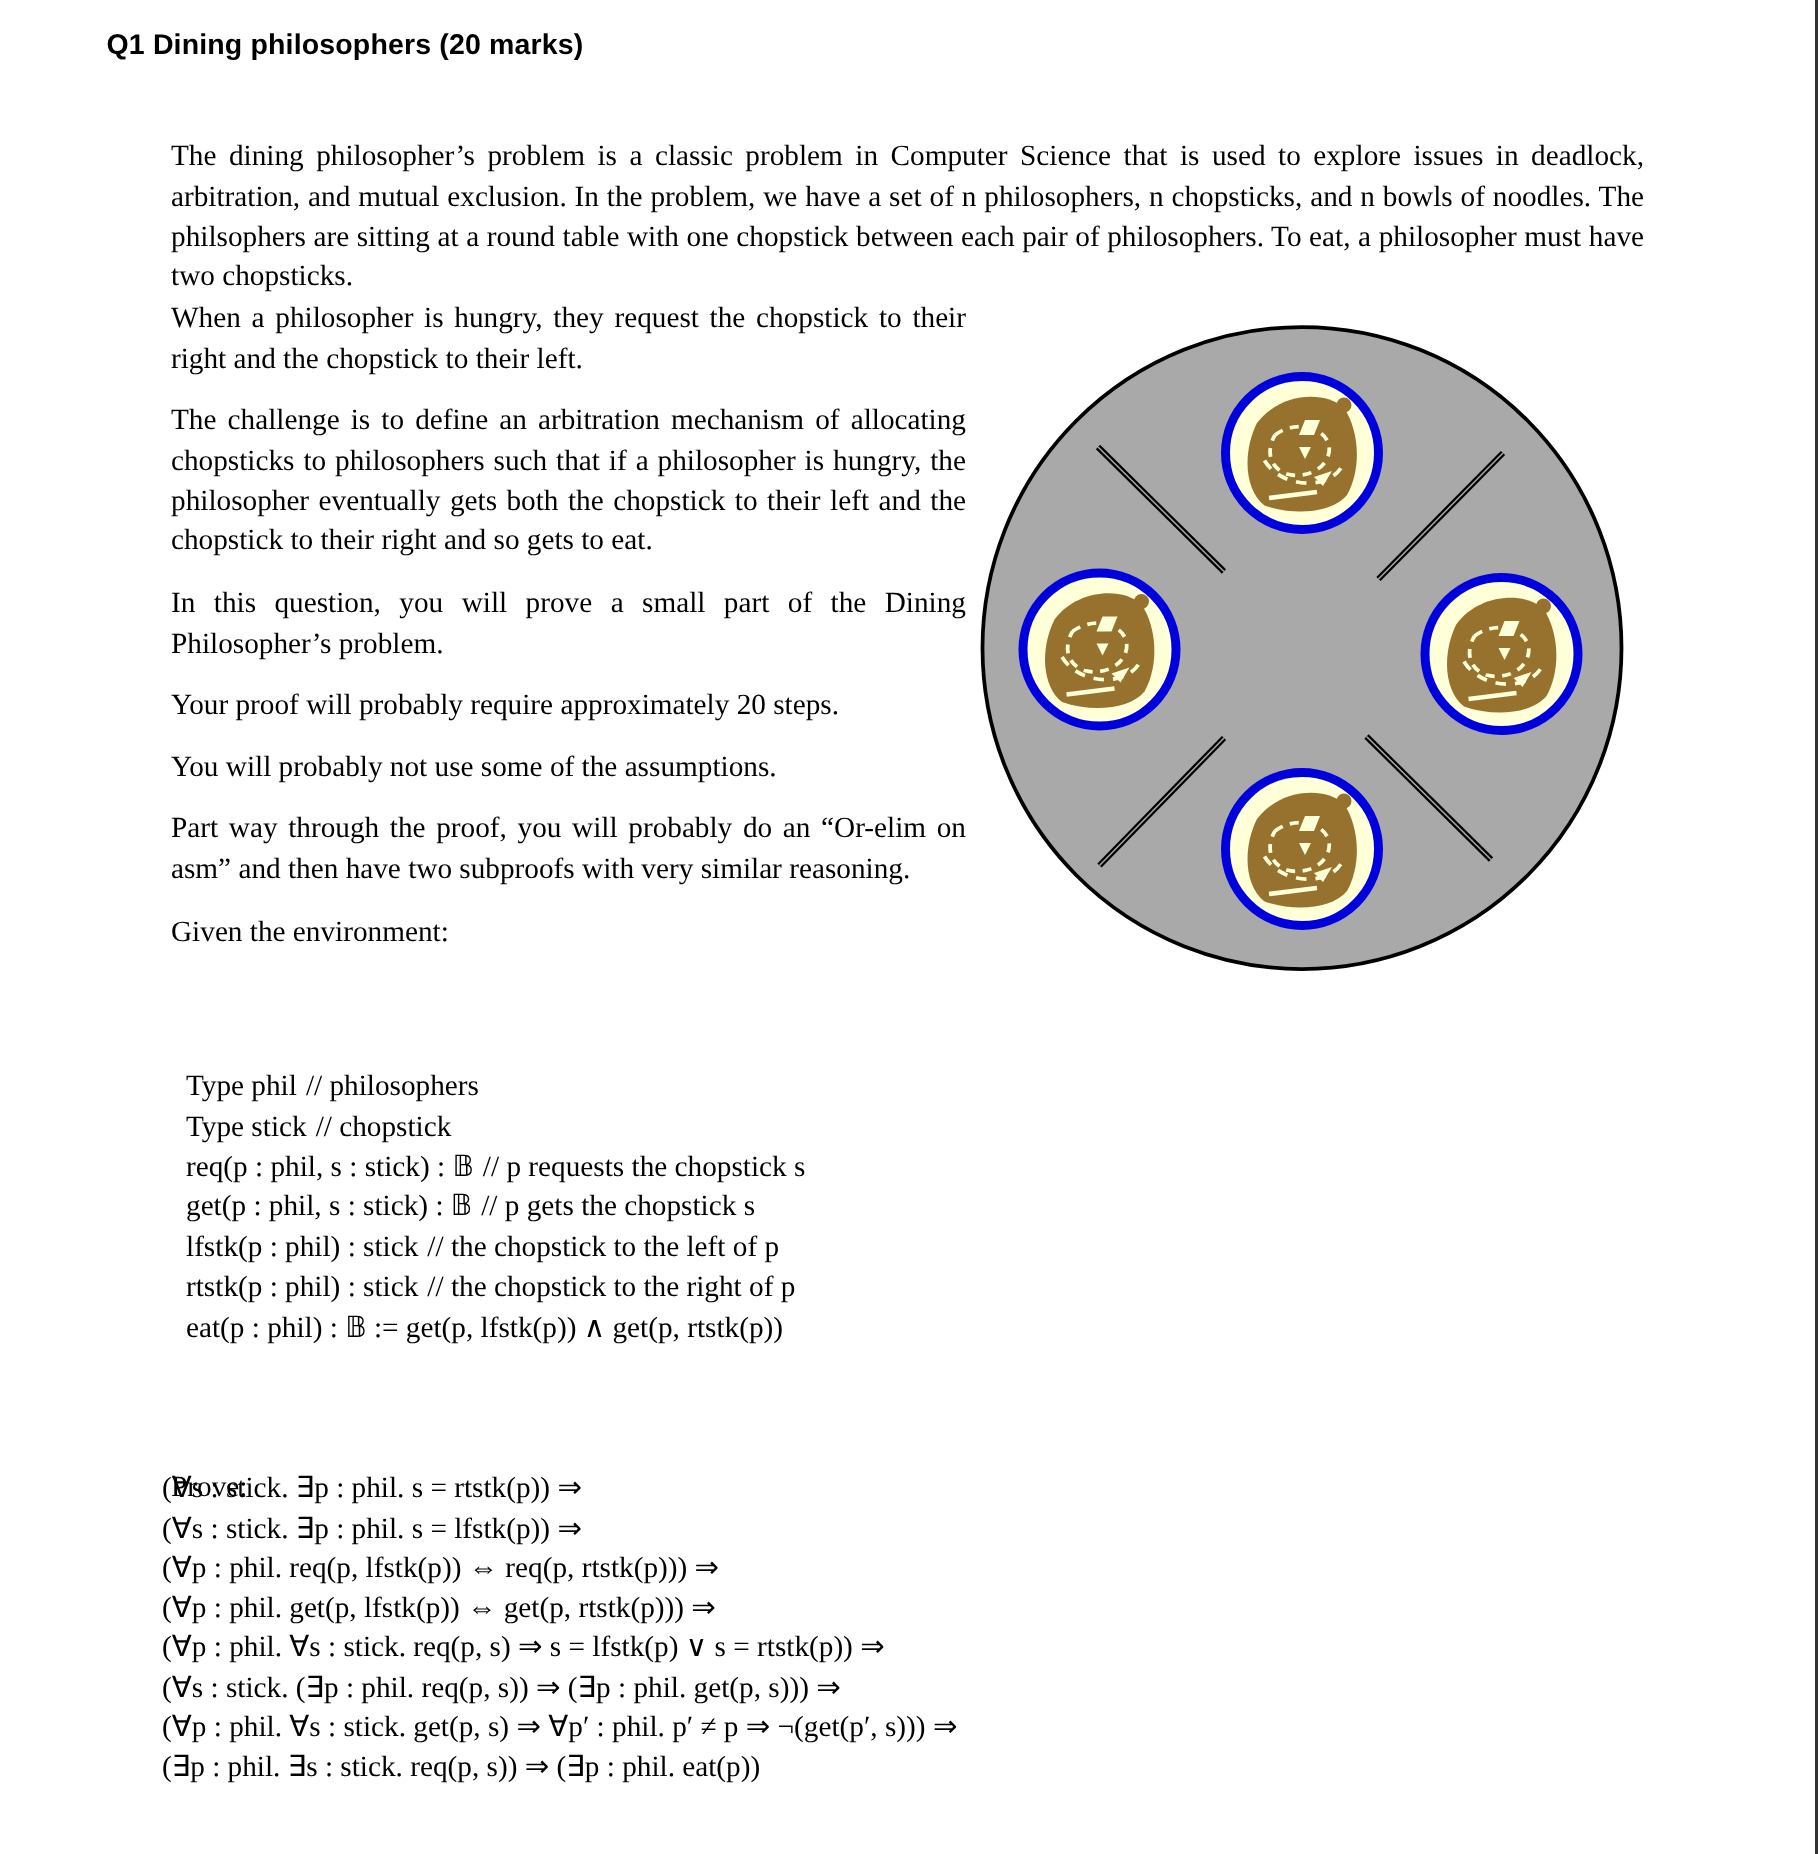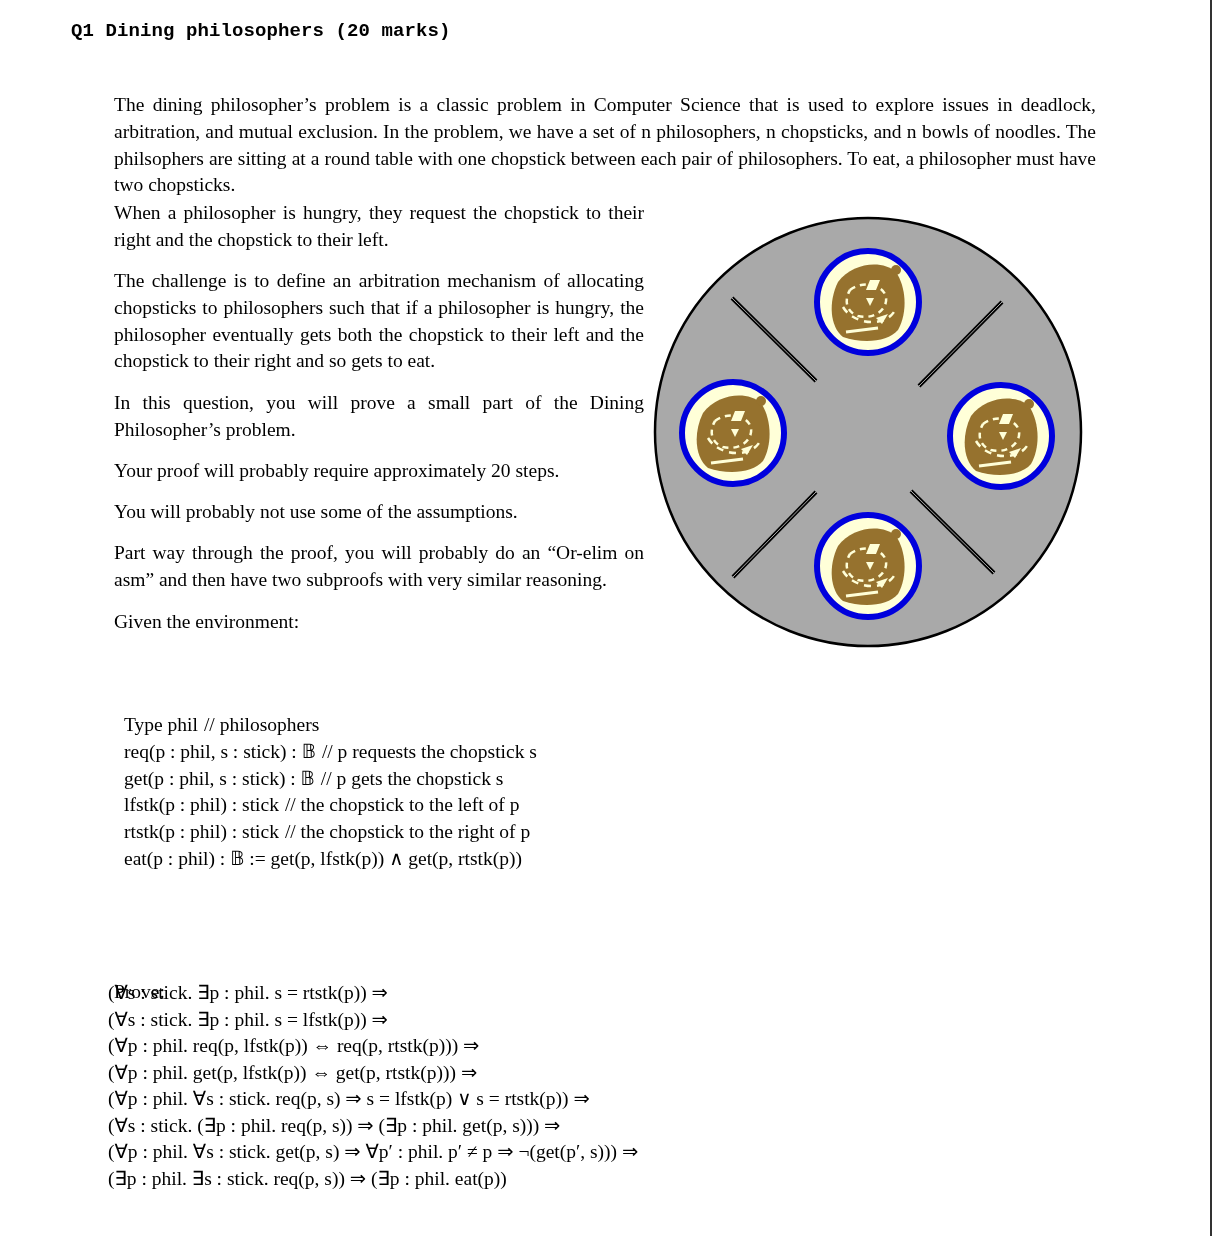--- a/index.html
+++ b/index.html
@@ -1,18 +1,18 @@
 <!DOCTYPE html>
 <html><head>
 <meta charset="utf-8">
 <style>
   html, body { margin: 0; padding: 0; background: #ffffff; }
   body { width: 1212px; height: 1236px; position: relative; overflow: hidden; color: #000; }
   .right-rule { position: absolute; left: 1210px; top: 0; width: 2px; height: 1236px; background: #333; }
-  .heading { position: absolute; left: 71px; top: 20px; font-family: Liberation Mono, monospace; font-weight: bold; font-size: 19px; letter-spacing: 0.1px; }
+  .heading { position: absolute; left: 71px; top: 20px; font-family: Liberation Sans, sans-serif; font-weight: bold; font-size: 19px; letter-spacing: 0.1px; }
   .serif { font-family: "Liberation Serif", serif; font-size: 19.5px; line-height: 26.8px; }
   .intro { position: absolute; left: 114px; top: 92px; width: 982px; text-align: justify; }
   .leftcol { position: absolute; left: 114px; top: 200px; width: 530px; }
   .leftcol p { margin: 0 0 14.5px 0; text-align: justify; }
   .leftcol p.tight { margin-bottom: 9px; }
   .env { position: absolute; left: 124px; top: 712px; }
   .env .line { white-space: nowrap; height: 26.8px; }
   .it { }
   .cm { margin-left: 6px; }
   .prove-label { position: absolute; left: 114px; top: 979px; }
@@ -34,20 +34,21 @@
   <p>The challenge is to define an arbitration mechanism of allocating chopsticks to philosophers such that if a philosopher is hungry, the philosopher eventually gets both the chopstick to their left and the chopstick to their right and so gets to eat.</p>
   <p>In this question, you will prove a small part of the Dining Philosopher’s problem.</p>
   <p>Your proof will probably require approximately 20 steps.</p>
   <p>You will probably not use some of the assumptions.</p>
   <p>Part way through the proof, you will probably do an “Or-elim on asm” and then have two subproofs with very similar reasoning.</p>
   <p>Given the environment:</p>
 </div>
 
 <div class="env serif">
   <div class="line"><span class="it">Type phil</span><span class="cm">// philosophers</span></div>
+  <div class="line"><span class="it">Type stick</span><span class="cm">// chopstick</span></div>
   <div class="line"><span class="it">req(p : phil, s : stick) : 𝔹</span><span class="cm">// p requests the chopstick s</span></div>
   <div class="line"><span class="it">get(p : phil, s : stick) : 𝔹</span><span class="cm">// p gets the chopstick s</span></div>
   <div class="line"><span class="it">lfstk(p : phil) : stick</span><span class="cm">// the chopstick to the left of p</span></div>
   <div class="line"><span class="it">rtstk(p : phil) : stick</span><span class="cm">// the chopstick to the right of p</span></div>
   <div class="line"><span class="it">eat(p : phil) : 𝔹 := get(p, lfstk(p)) ∧ get(p, rtstk(p))</span><span class="cm"></span></div>
 </div>
 
 <div class="prove-label serif">Prove:</div>
 
 <div class="formulas serif">

